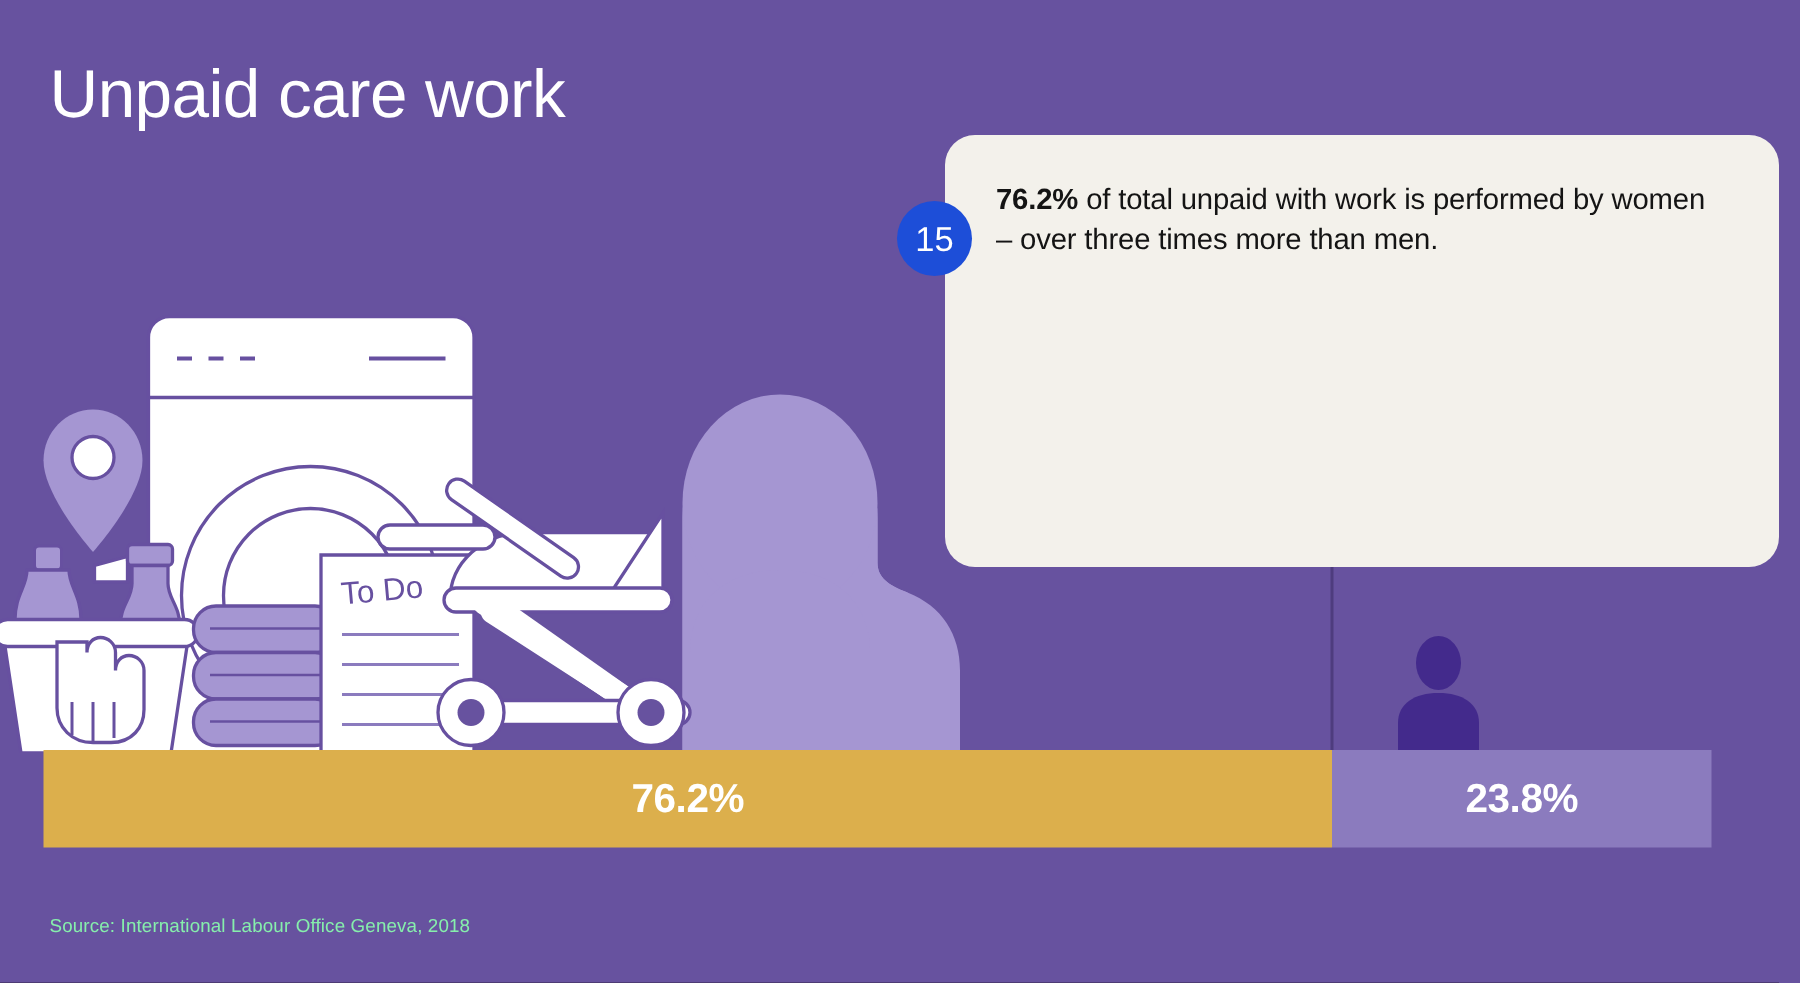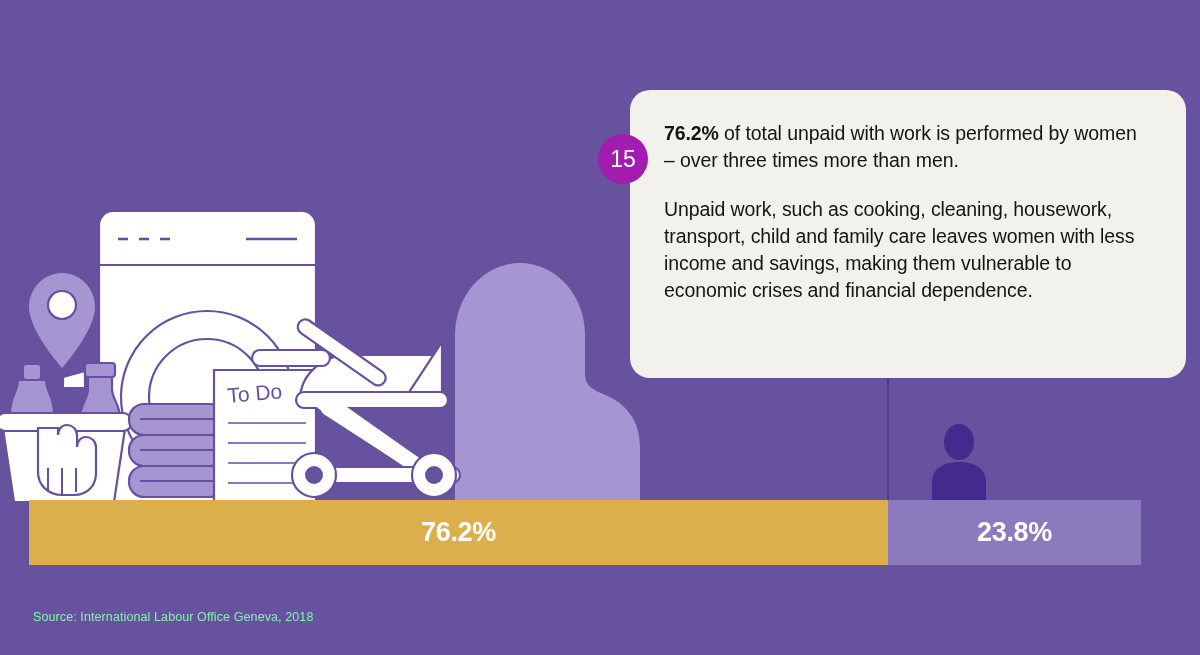--- a/index.html
+++ b/index.html
@@ -53,21 +53,21 @@
   .body-par {
     margin-top:22px;
     font-size:19.5px; line-height:27px; color:#141414;
     letter-spacing:-0.1px;
   }
 
   
   .badge {
     position:absolute; left:598px; top:134px;
     width:50px; height:50px; border-radius:50%;
-    background:#a21caf;
+    background:#1d4ed8;
     display:flex; align-items:center; justify-content:center;
     color:#ffffff; font-size:23px; font-weight:400;
     letter-spacing:0px;
   }
 
   
   .bar {
     position:absolute; left:29px; top:500px;
     width:1112px; height:65px;
     display:flex;
@@ -94,20 +94,21 @@
   .source {
     position:absolute; left:33px; top:610px;
     font-size:12.5px; color:#86efac; letter-spacing:0.1px;
   }
 </style>
 </head>
 <body>
 
 <div class="stage">
 
+  <div class="title">Unpaid care work</div>
 
   <div class="illo">
     <svg width="640" height="325" viewBox="0 0 640 325" xmlns="http://www.w3.org/2000/svg">
       <defs>
         <clipPath id="clipBase">
             <rect x="0" y="0" width="640" height="317"></rect>
           </clipPath>
       </defs>
       <g clip-path="url(#clipBase)">
 
@@ -210,21 +211,20 @@
   <div class="male-fig">
     <svg width="62" height="76" viewBox="0 0 62 76" xmlns="http://www.w3.org/2000/svg">
       <ellipse cx="31" cy="18" rx="15" ry="18" fill="#432A8C"></ellipse>
       <path d="M4 76 L4 58 C4 45 15 38 31 38 C47 38 58 45 58 58 L58 76 Z" fill="#432A8C"></path>
     </svg>
   </div>
 
   <div class="card">
     <div class="card-inner">
       <p class="lede"><b>76.2%</b><span> of total unpaid with work is performed by women – over three times more than men.</span></p>
-      <p class="body-par">Unpaid work, such as cooking, cleaning, housework, transport, child and family care leaves women with less income and savings, making them vulnerable to economic crises and financial dependence.</p>
     </div>
   </div>
 
   <div class="badge">
     <span>15</span>
   </div>
 
   <div class="bar">
     <div class="seg seg-women" style="width:77.25%">
       <span class="seg-label">76.2%</span>

